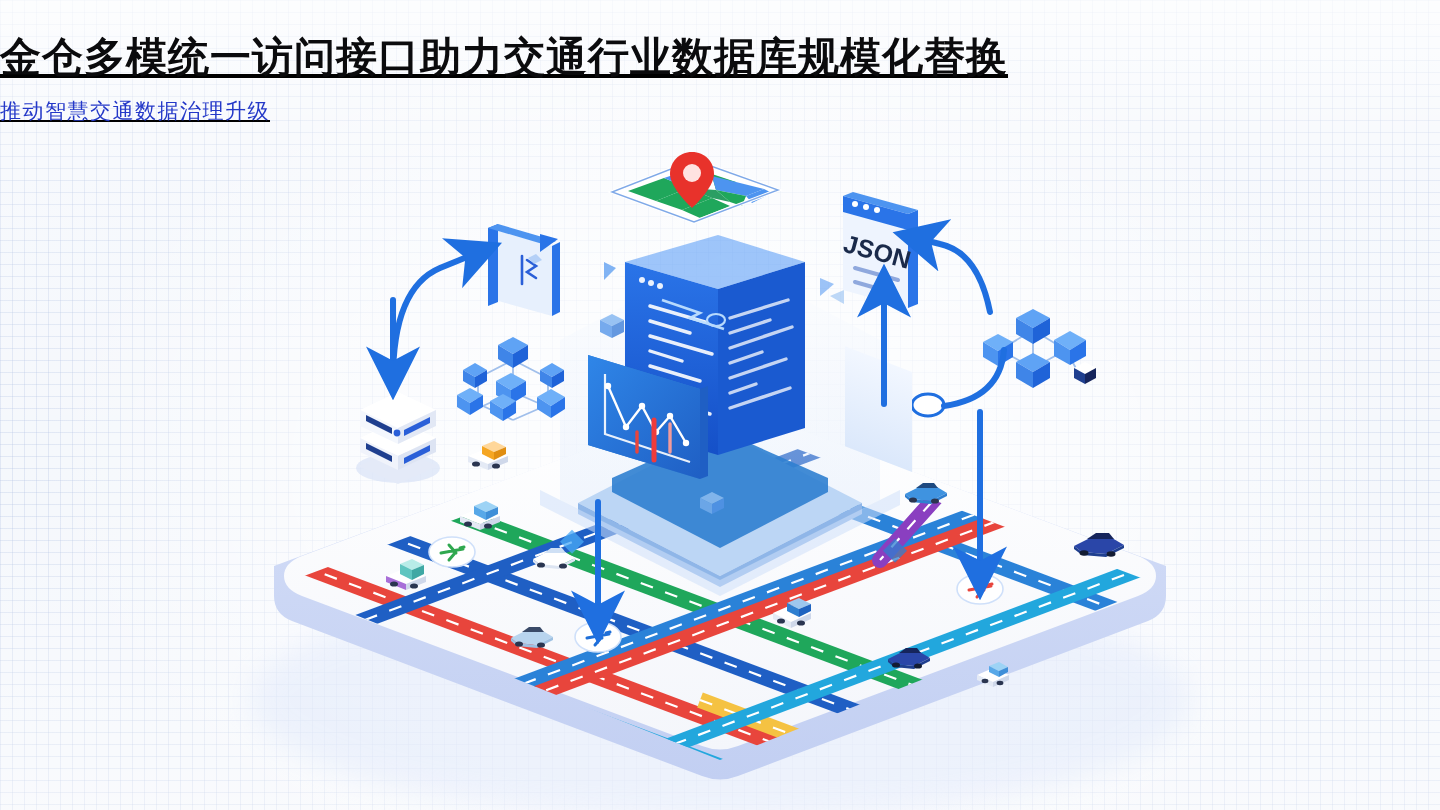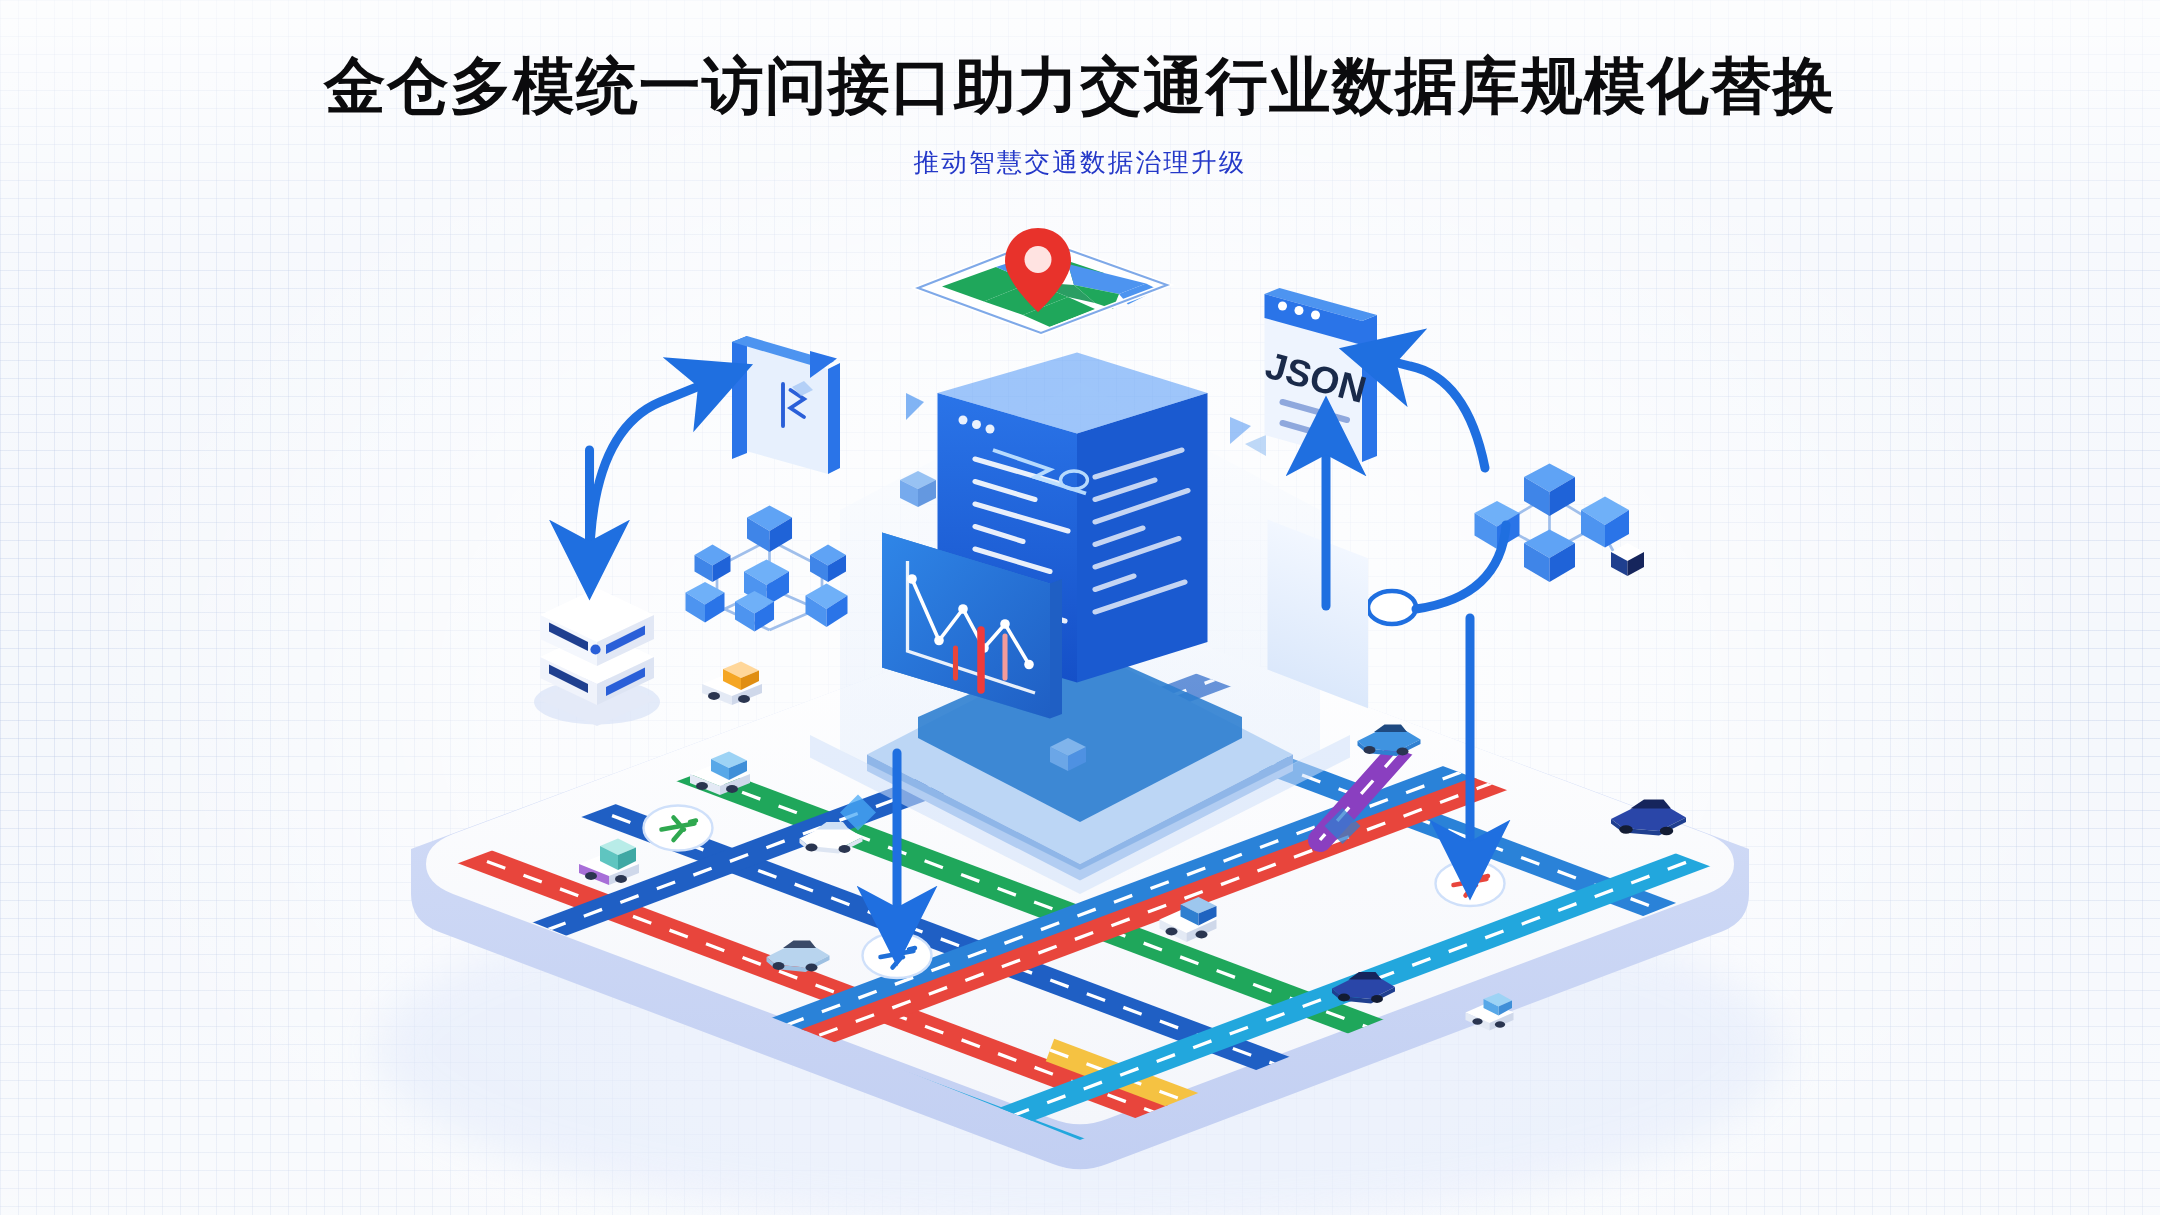--- a/index.html
+++ b/index.html
@@ -19,29 +19,29 @@
     background-size:12px 12px;
   }
   #bg-wash{
     position:absolute;inset:0;
     background:
       radial-gradient(ellipse 900px 620px at 50% 58%, rgba(255,255,255,.92) 0%, rgba(255,255,255,.55) 45%, rgba(255,255,255,0) 75%),
       linear-gradient(180deg, rgba(255,255,255,.78) 0%, rgba(255,255,255,.25) 22%, rgba(255,255,255,.1) 60%, rgba(255,255,255,.45) 100%);
   }
   
   #header{
-    position:absolute;left:0;right:0;top:34px;text-align:center;z-index:40;
+    position:absolute;left:0;right:0;top:34px;text-align:left;z-index:40;text-decoration:underline;
   }
   #page-title{
     font-size:41px;font-weight:bold;color:#0b0b0d;letter-spacing:1px;
     line-height:1.15;margin:0;
     text-shadow:0 1px 0 rgba(255,255,255,.6);
   }
   #page-subtitle{
-    margin:16px 0 0 0;font-size:17px;color:#2438c8;letter-spacing:1.5px;font-weight:normal;
+    margin:16px 0 0 0;font-size:21px;color:#2438c8;letter-spacing:1.5px;font-weight:normal;
   }
   
   #stage{position:absolute;left:0;top:0;width:1440px;height:810px;z-index:20;}
   #stage svg{display:block;}
 </style>
 </head>
 <body>
 
 <div id="bg-grid"></div>
 <div id="bg-wash"></div>

